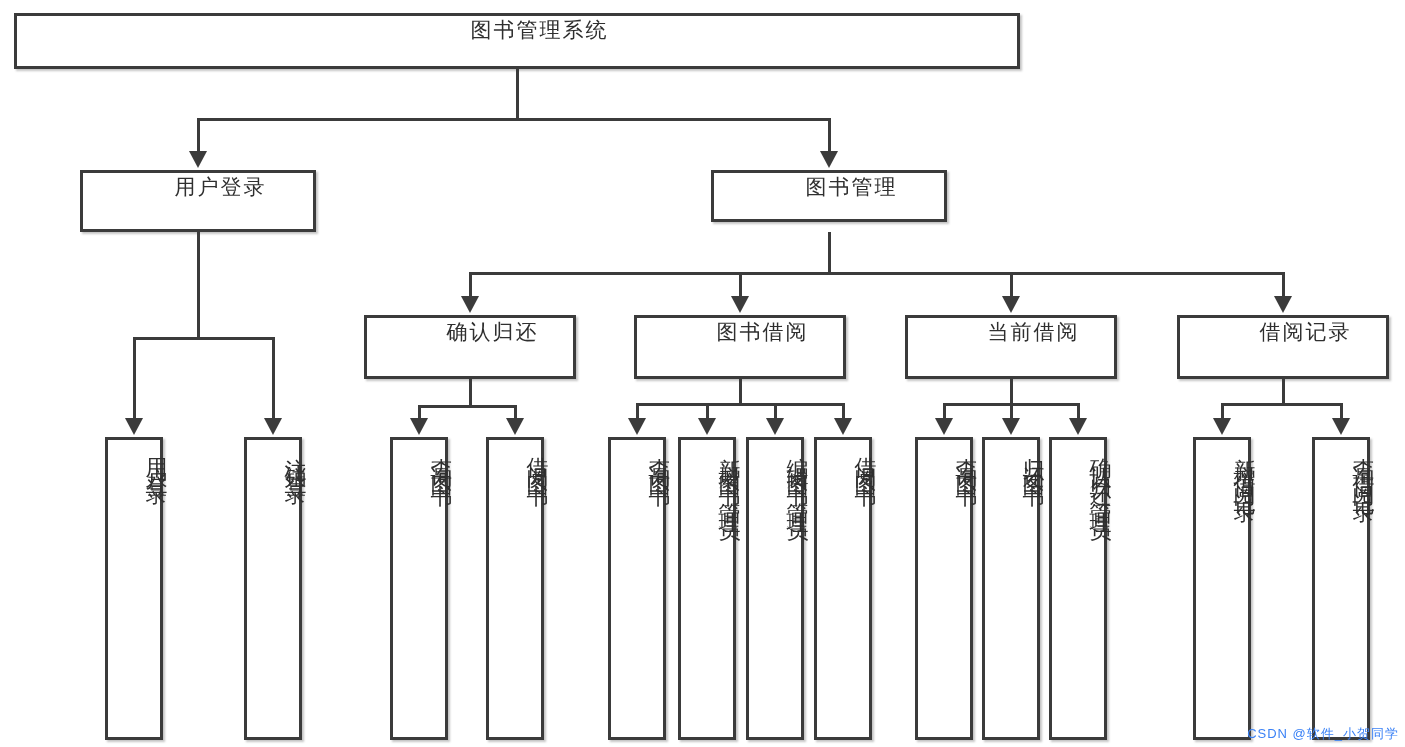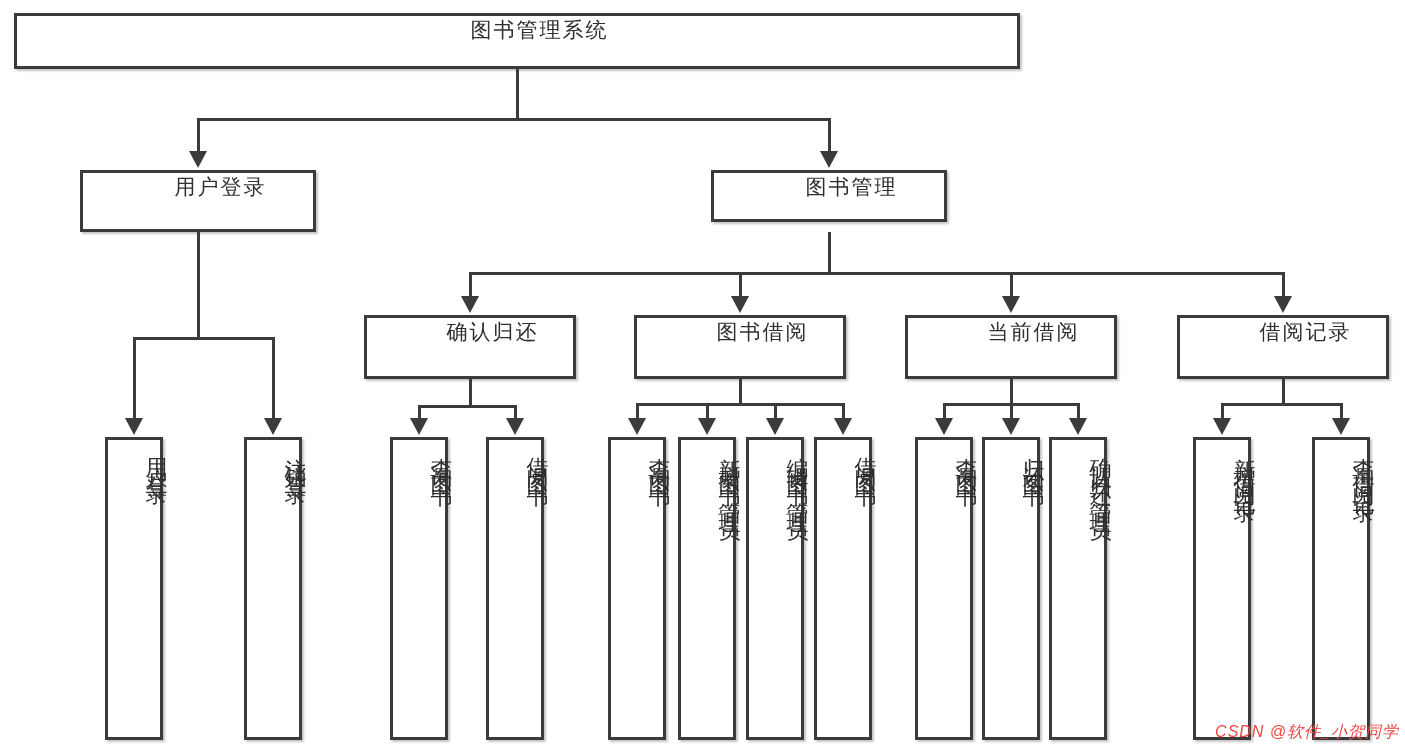--- a/index.html
+++ b/index.html
@@ -8,22 +8,22 @@
   .node{position:absolute;background:#ffffff;border:3px solid #3b3b3b;box-sizing:border-box;
         display:flex;align-items:flex-start;justify-content:center;
         box-shadow:2px 2px 2px rgba(90,90,90,0.35);padding-left:45px;}
   .node .label{font-size:21px;color:#2f2f2f;letter-spacing:2px;white-space:nowrap;}
   .vnode .label{writing-mode:vertical-rl;text-orientation:mixed;font-size:22px;
                 letter-spacing:9px;line-height:1;white-space:nowrap;}
   .h{position:absolute;height:3px;background:#3b3b3b;}
   .v{position:absolute;width:3px;background:#3b3b3b;}
   .tri{position:absolute;width:0;height:0;border-left:9px solid transparent;
        border-right:9px solid transparent;border-top:17px solid #3b3b3b;}
-  .watermark{position:absolute;right:6px;bottom:4px;font-size:16px;color:#ef4444;
-             letter-spacing:1px;white-space:nowrap;font-style:italic;}
+  .watermark{position:absolute;right:6px;bottom:4px;font-size:13px;color:#3b82f6;
+             letter-spacing:1px;white-space:nowrap;}
 </style>
 </head>
 <body>
 
 <div class="canvas">
 
   <div class="node hnode" style="left:14px;top:13px;width:1006px;height:56px">
     <span class="label">图书管理系统</span>
   </div>
 

